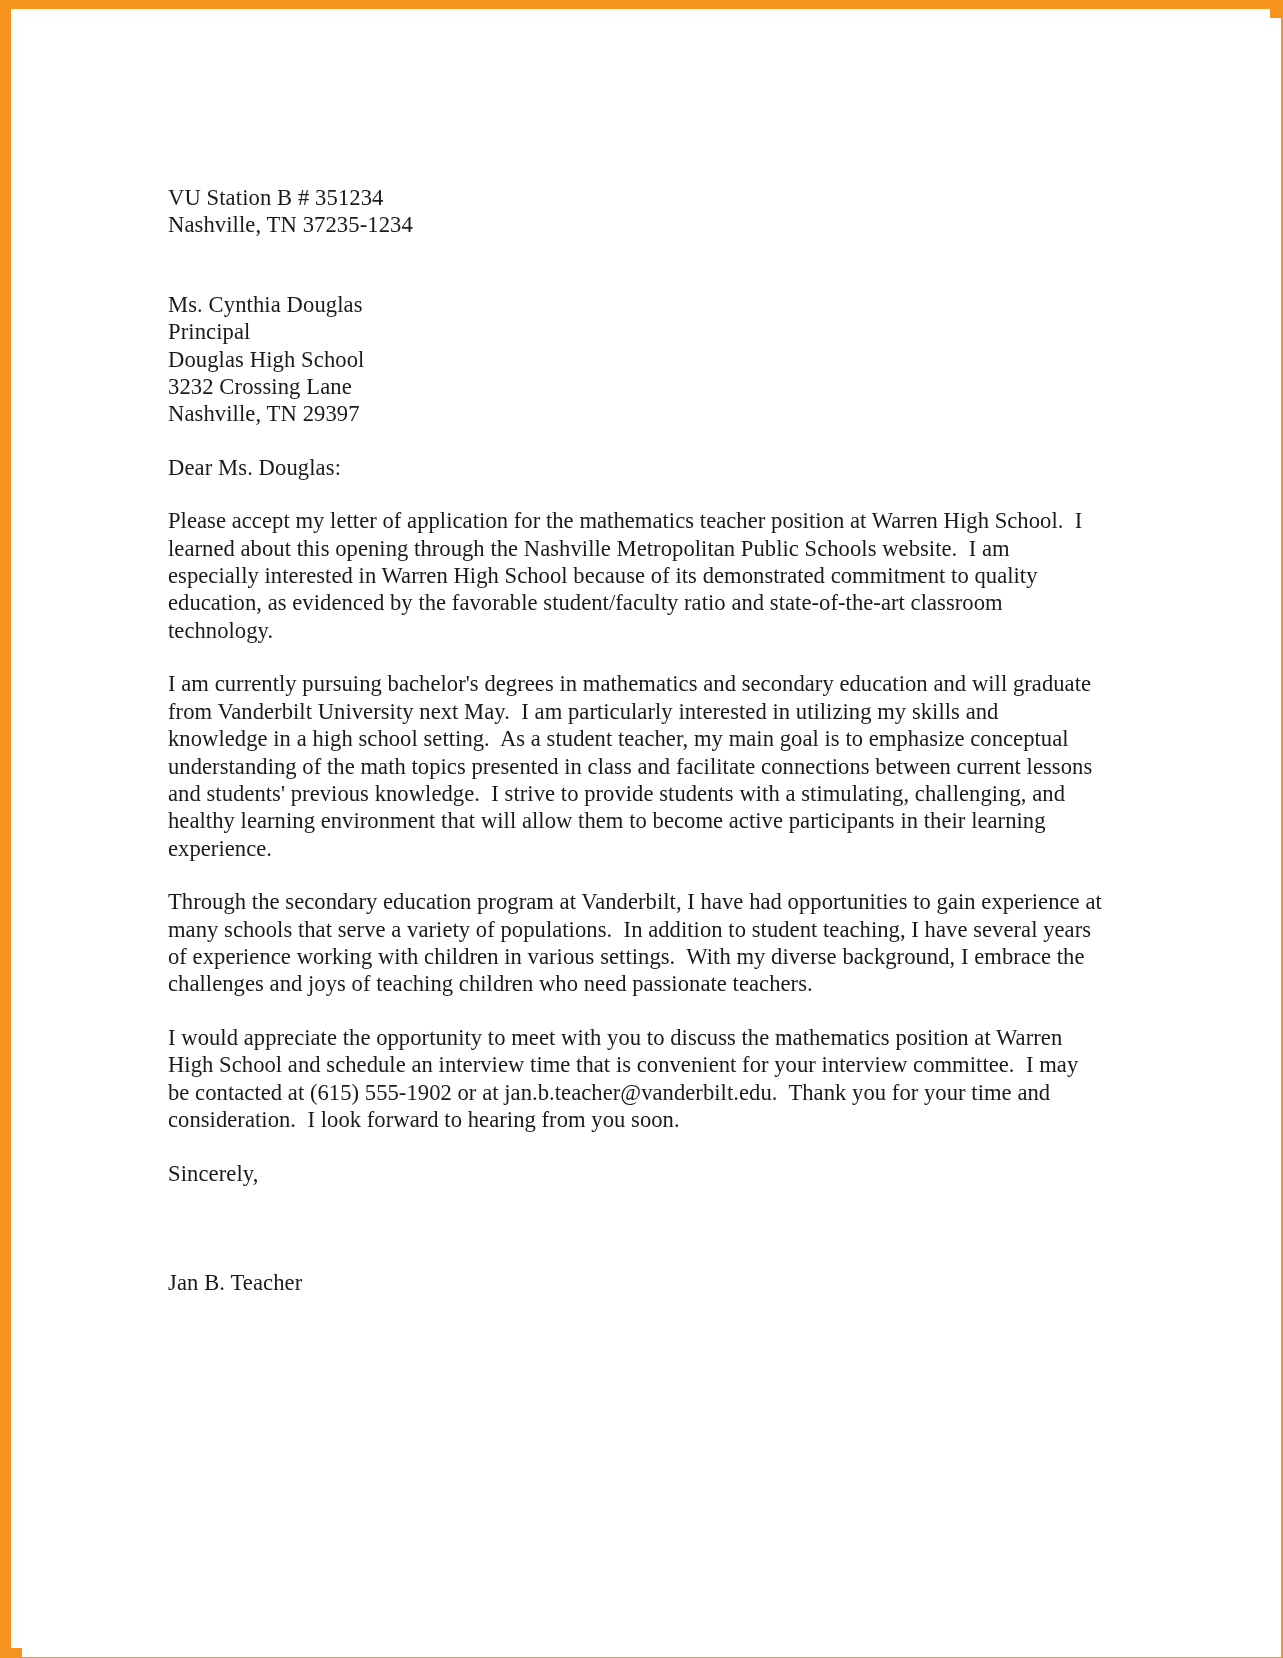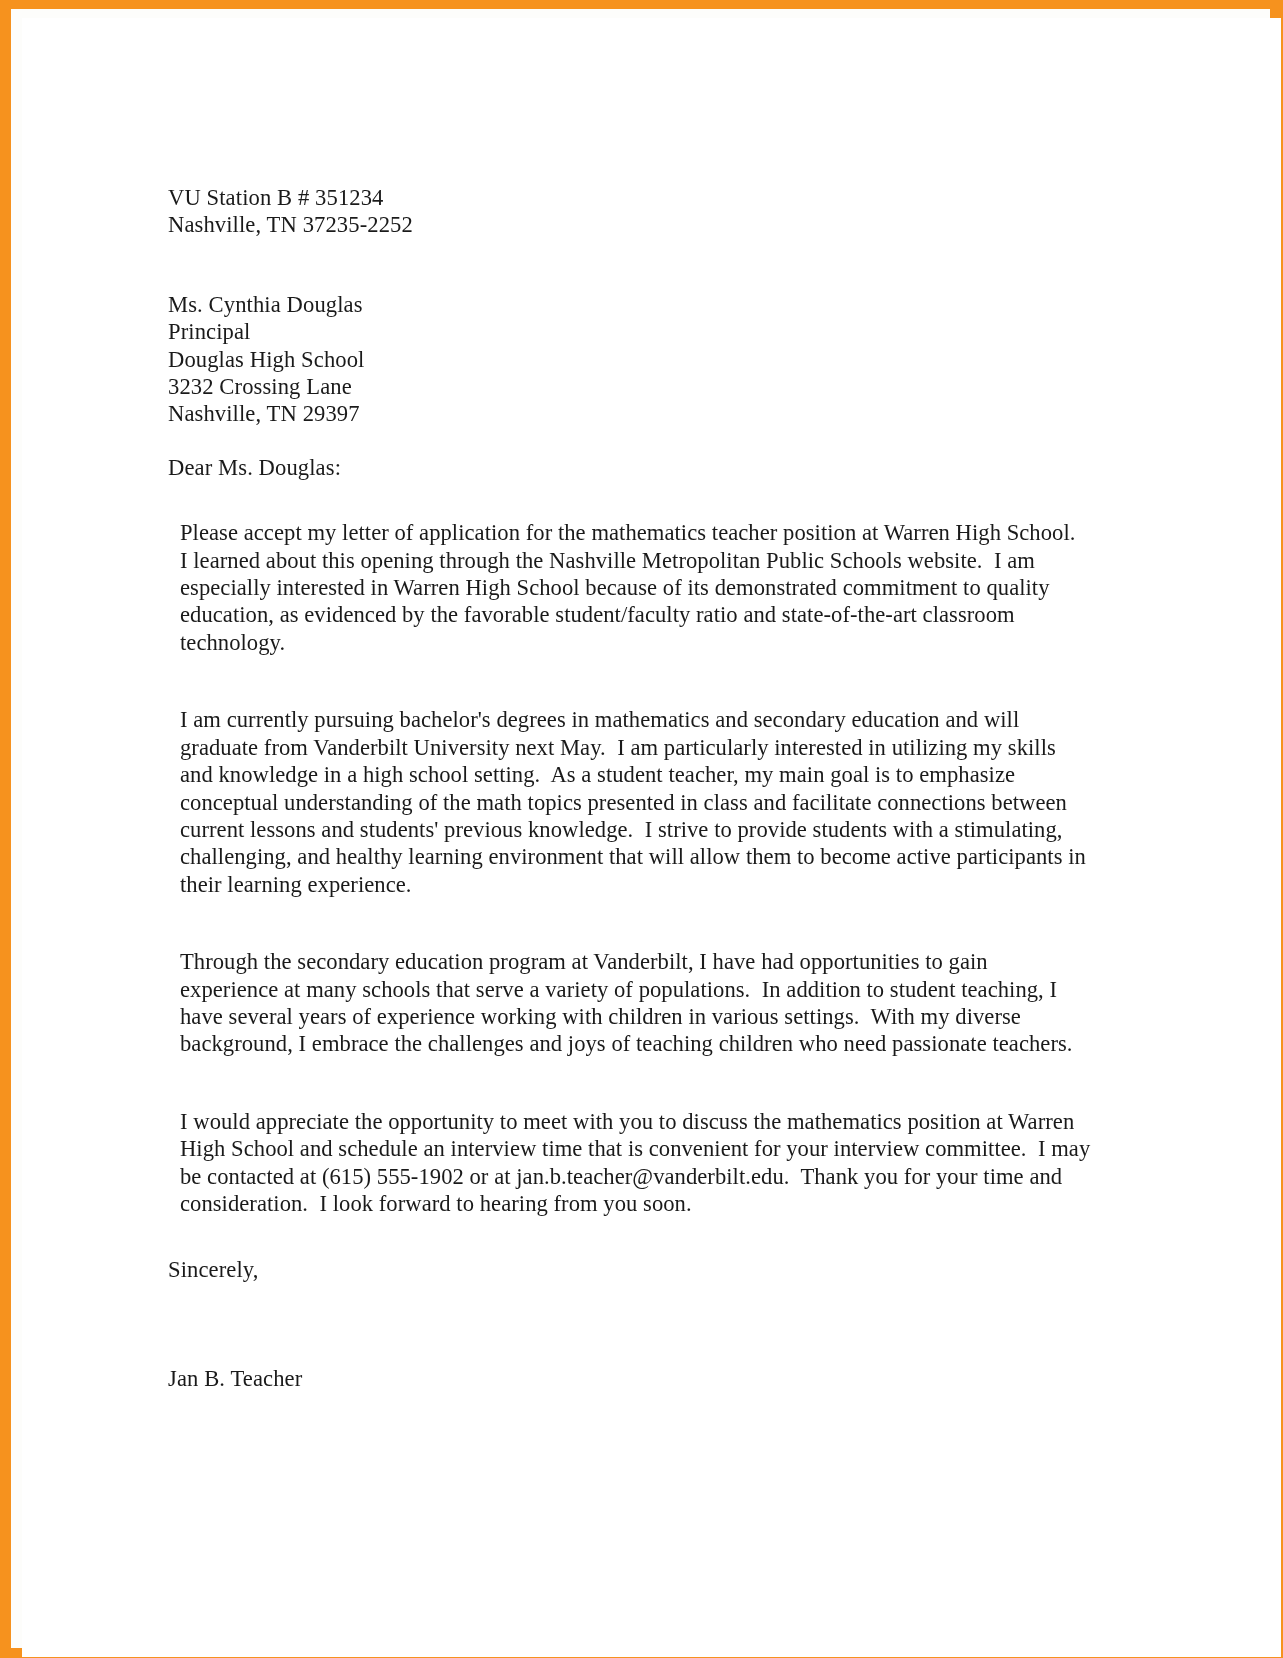--- a/index.html
+++ b/index.html
@@ -56,21 +56,21 @@
 
   .addr-line {
     display: block;
     white-space: pre;
   }
 
   .para {
     font-size: 22.6px;
     line-height: 27.4px;
     text-align: left;
-    margin: 12px;
+    margin: 0;
     letter-spacing: 0.05px;
     white-space: pre-wrap;
   }
 
   .spacer-date     { height: 26px; }
   .spacer-inside   { height: 26px; }
   .spacer-salute   { height: 26px; }
   .spacer-para     { height: 26px; }
   .spacer-sign     { height: 27px; }
   .signature-gap   { height: 81px; }
@@ -78,21 +78,21 @@
 </style>
 </head>
 <body>
 
 <div class="page-frame">
   <div class="sheet">
     <div class="letter">
 
       <div class="block">
         <span class="addr-line">VU Station B # 351234</span>
-        <span class="addr-line">Nashville, TN 37235-2252</span>
+        <span class="addr-line">Nashville, TN 37235-1234</span>
       </div>
 
       <div class="spacer-date"></div>
 
 
       <div class="spacer-inside"></div>
 
       <div class="block">
         <span class="addr-line">Ms. Cynthia Douglas</span>
         <span class="addr-line">Principal</span>

